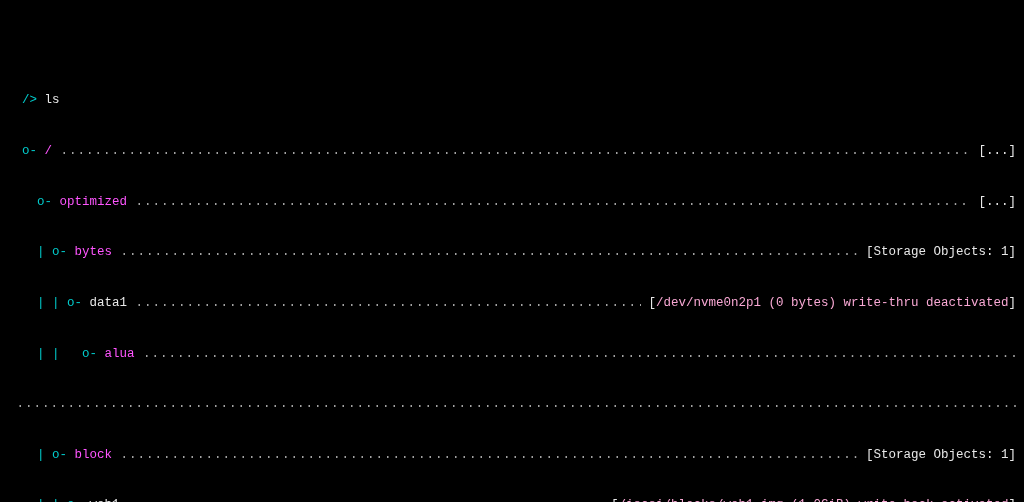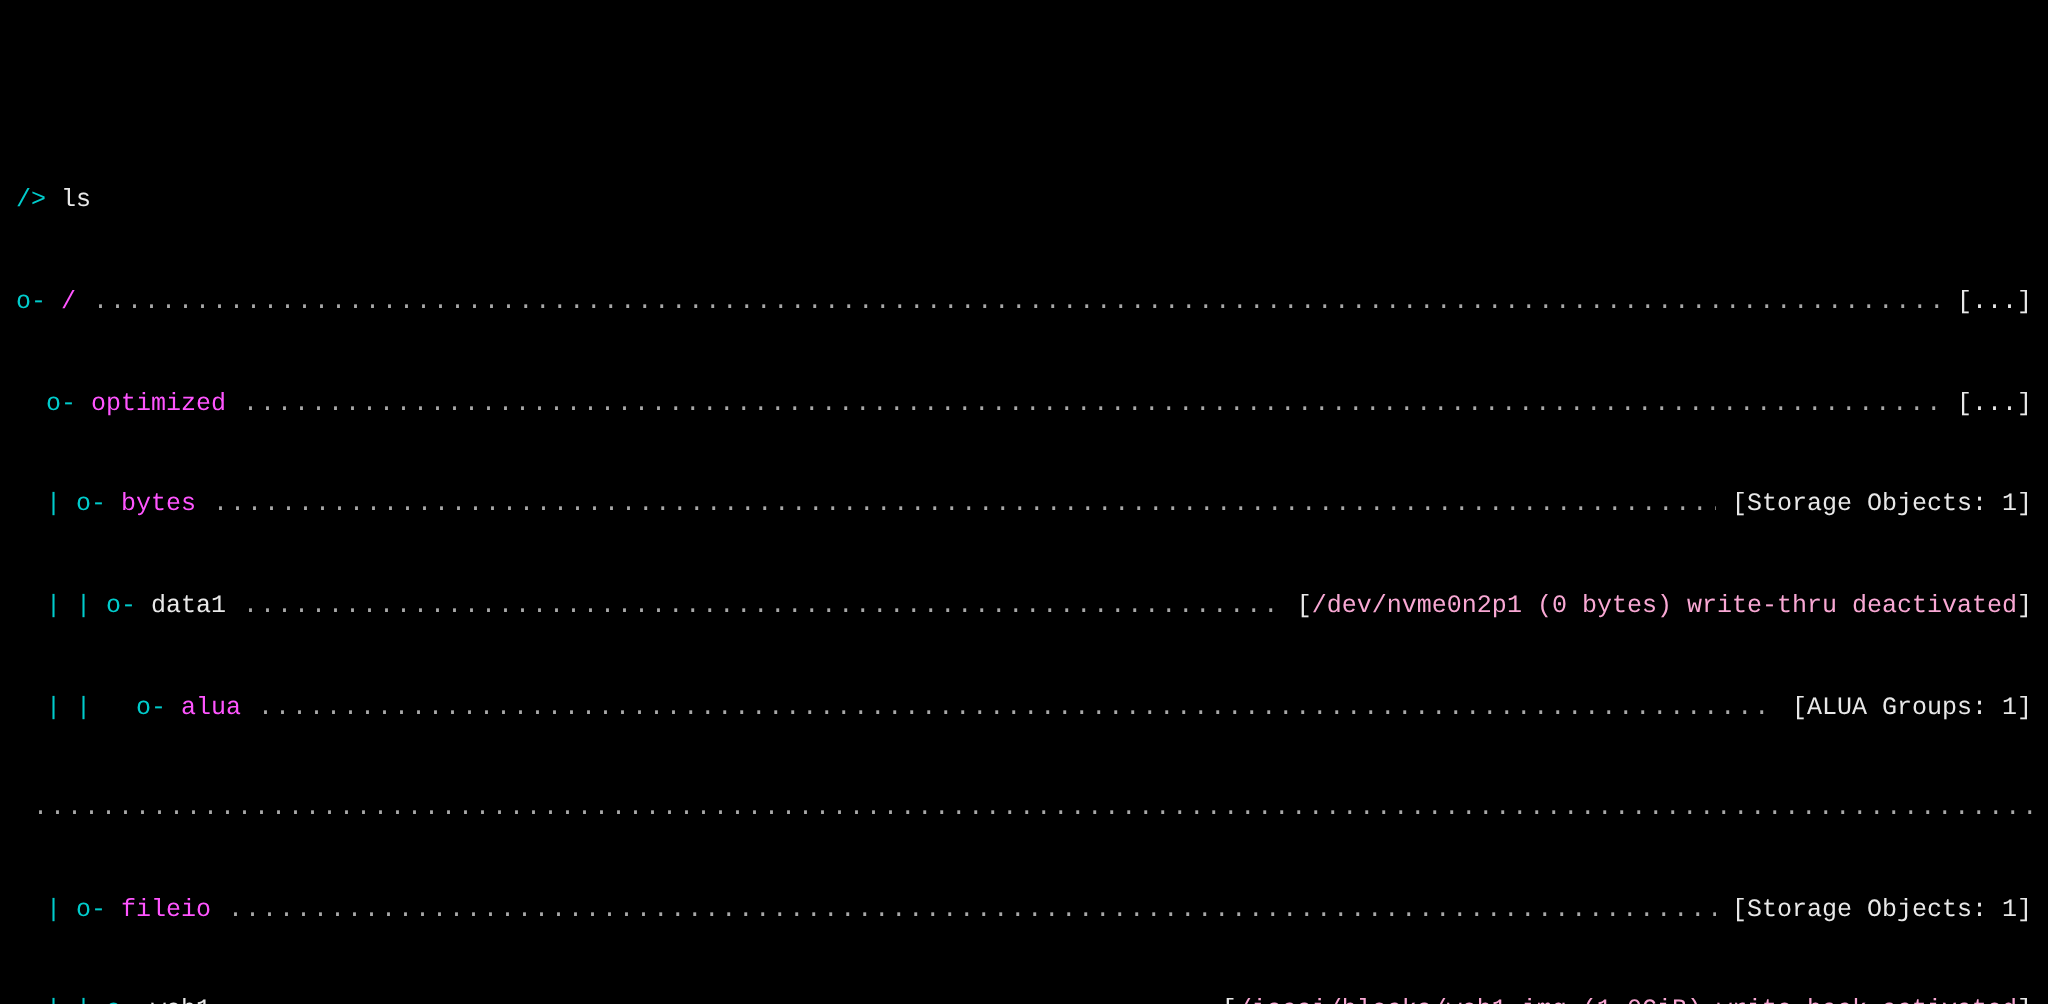--- a/index.html
+++ b/index.html
@@ -14,21 +14,21 @@
     width: 1024px;
     box-sizing: border-box;
   }
   .cyan   { color: #00cccc; }
   .mag    { color: #ff55ff; }
   .grn    { color: #f9a8d4; margin-top: 20px; }
   .wht    { color: #e8e8e8; }
   .bold   { font-weight: normal; }
 
   .row { display: flex; }
-  .lead { flex: 0 0 auto; }
+  .lead { flex: 0 0 auto; margin-left: 14px; }
   .fill {
     flex: 1 1 auto;
     color: #a8a8a8;
     letter-spacing: 1px;
     overflow: hidden;
     position: relative;
   }
   .fill::before {
     content: " ..............................................................................................................................................................................................................................";
     color: #a8a8a8;
@@ -44,25 +44,25 @@
 <div class="row"><span class="lead"><span class="cyan">/&gt; </span><span class="wht">ls</span></span></div>
 
 <div class="row"><span class="lead"><span class="cyan">o- </span><span class="mag">/</span></span><span class="fill"></span><span class="tail wht"> [...]</span></div>
 
 <div class="row"><span class="lead"><span class="cyan">  o- </span><span class="mag">optimized</span></span><span class="fill"></span><span class="tail wht"> [...]</span></div>
 
 <div class="row"><span class="lead"><span class="cyan">  | o- </span><span class="mag">bytes</span></span><span class="fill"></span><span class="tail wht"> [Storage Objects: 1]</span></div>
 
 <div class="row"><span class="lead"><span class="cyan">  | | o- </span><span class="wht bold">data1</span></span><span class="fill"></span><span class="tail"><span class="wht"> [</span><span class="grn">/dev/nvme0n2p1 (0 bytes) write-thru deactivated</span><span class="wht">]</span></span></div>
 
-<div class="row"><span class="lead"><span class="cyan">  | |   o- </span><span class="mag">alua</span></span><span class="fill"></span><span class="tail wht"> [ALUA Groups: 1]</span></div>
+<div class="row"><span class="lead"><span class="cyan">  | |   o- </span><span class="mag">alua</span></span><span class="fill"></span></div>
 
 <div class="row"><span class="fill"></span></div>
 
-<div class="row"><span class="lead"><span class="cyan">  | o- </span><span class="mag">fileio</span></span><span class="fill"></span><span class="tail wht"> [Storage Objects: 1]</span></div>
+<div class="row"><span class="lead"><span class="cyan">  | o- </span><span class="mag">block</span></span><span class="fill"></span><span class="tail wht"> [Storage Objects: 1]</span></div>
 
 <div class="row"><span class="lead"><span class="cyan">  | | o- </span><span class="wht bold">web1</span></span><span class="fill"></span><span class="tail"><span class="wht"> [</span><span class="grn">/iscsi/blocks/web1.img (1.0GiB) write-back activated</span><span class="wht">]</span></span></div>
 
 
 
 
 
 
 
 

